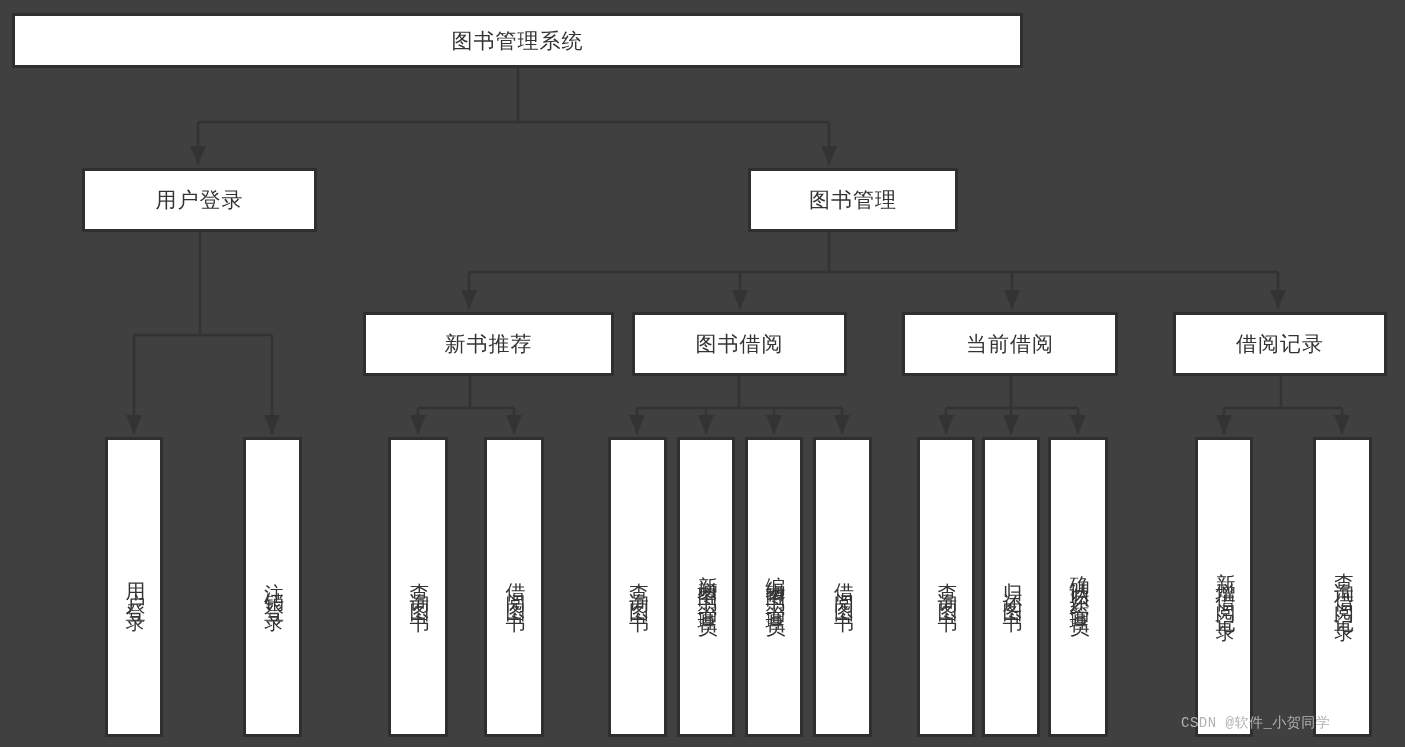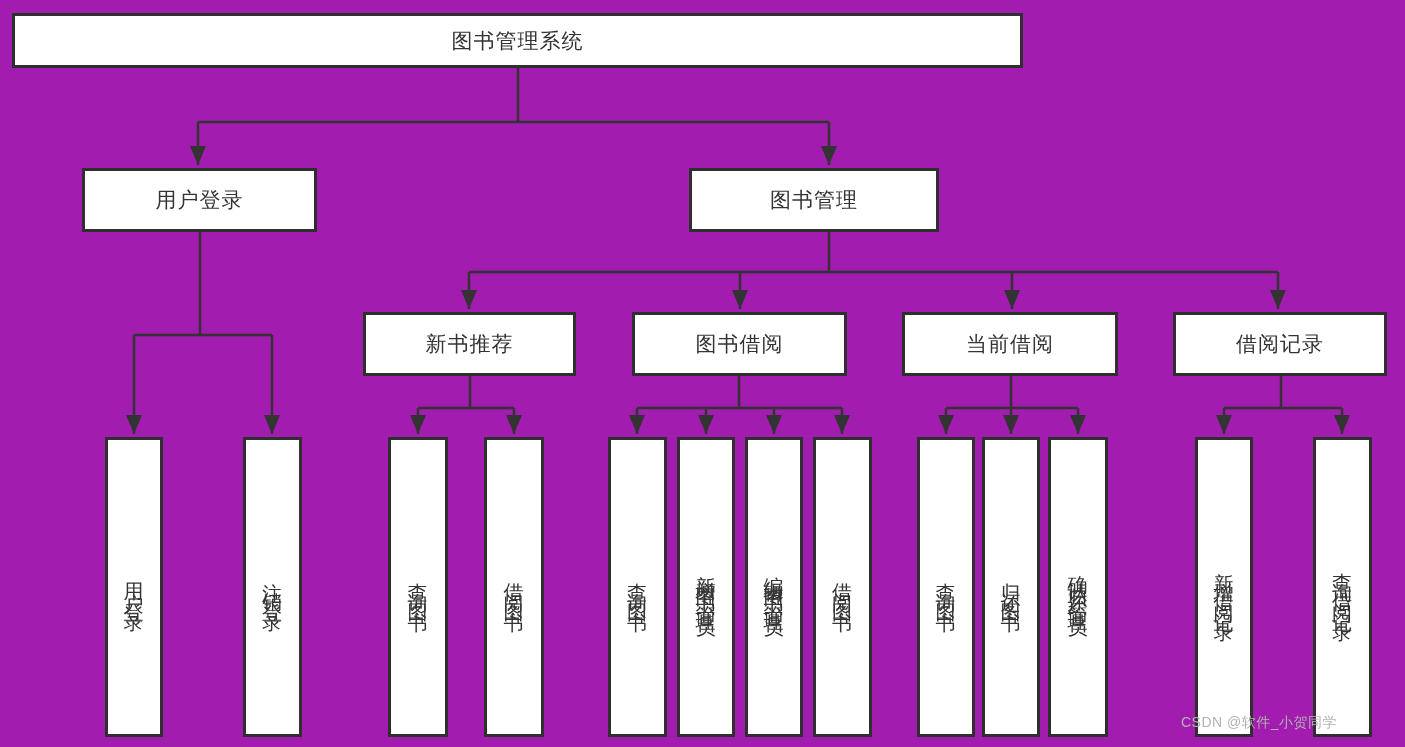--- a/index.html
+++ b/index.html
@@ -1,21 +1,21 @@
 <!DOCTYPE html>
 <html><head>
 <meta charset="utf-8">
 <style>
   html, body { margin: 0; padding: 0; background: #ffffff; }
   #stage {
     position: relative;
     width: 1405px;
     height: 747px;
-    background: #a21caf;
-    font-family: Liberation Sans, sans-serif;
+    background: #404040;
+    font-family: Liberation Mono, monospace;
     overflow: hidden;
   }
   #wires {
     position: absolute;
     left: 0; top: 0;
     width: 1405px; height: 747px;
     pointer-events: none;
   }
   .node {
     position: absolute;
@@ -109,25 +109,25 @@
     </g>
   </svg>
 
   <div class="node h" style="left:12px;top:13px;width:1011px;height:55px">
     <span>图书管理系统</span>
   </div>
 
   <div class="node h" style="left:82px;top:168px;width:235px;height:64px">
     <span>用户登录</span>
   </div>
-  <div class="node h" style="left:689px;top:168px;width:250px;height:64px">
+  <div class="node h" style="left:748px;top:168px;width:210px;height:64px">
     <span>图书管理</span>
   </div>
 
-  <div class="node h" style="left:363px;top:312px;width:213px;height:64px">
+  <div class="node h" style="left:363px;top:312px;width:251px;height:64px">
     <span>新书推荐</span>
   </div>
   <div class="node h" style="left:902px;top:312px;width:216px;height:64px">
     <span>当前借阅</span>
   </div>
   <div class="node h" style="left:632px;top:312px;width:215px;height:64px">
     <span>图书借阅</span>
   </div>
   <div class="node h" style="left:1173px;top:312px;width:214px;height:64px">
     <span>借阅记录</span>

